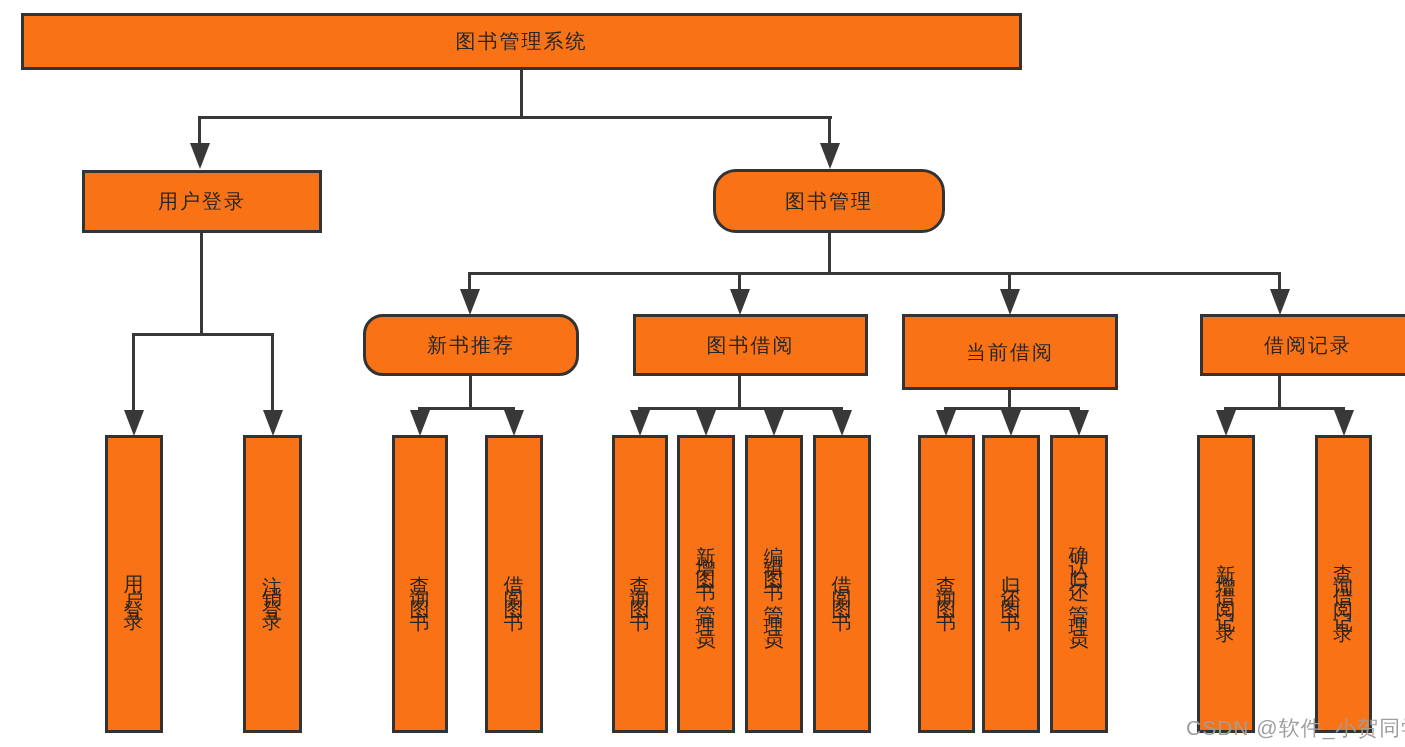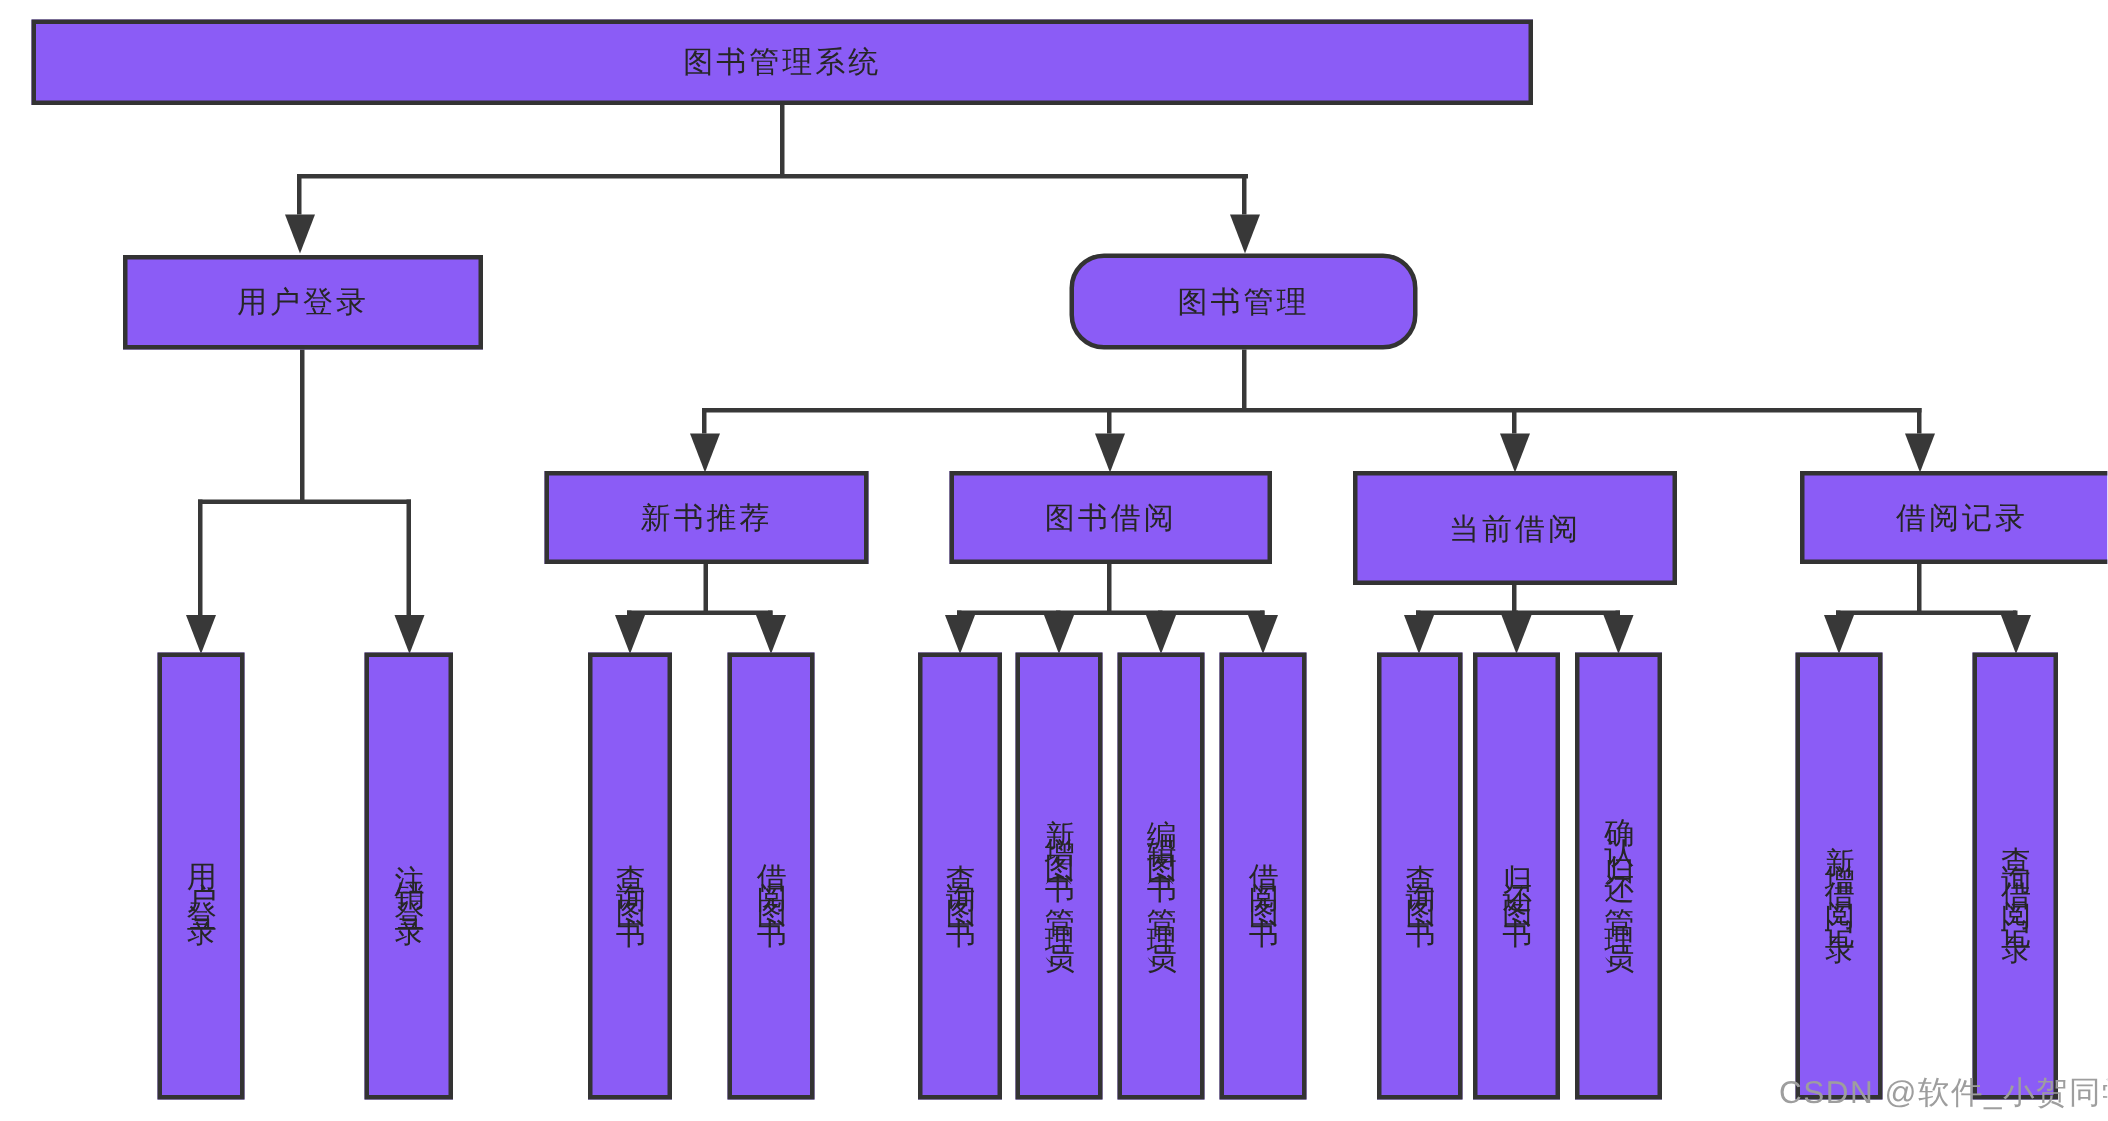--- a/index.html
+++ b/index.html
@@ -2,21 +2,21 @@
 <html><head>
 <meta charset="utf-8">
 <style>
   html,body { margin:0; padding:0; background:#ffffff; }
   .canvas {
     position:relative; width:1405px; height:747px; background:#ffffff;
     font-family:"Liberation Sans","DejaVu Sans",sans-serif; color:#262626;
     overflow:hidden;
   }
   .node {
-    position:absolute; box-sizing:border-box; background:#8b5cf6;
+    position:absolute; box-sizing:border-box; background:#f97316;
     border:3px solid #333333; display:flex; align-items:center; justify-content:center;
     font-size:20px; letter-spacing:2px; text-align:center;
   }
   .leaf span {
     writing-mode:vertical-rl; text-orientation:mixed;
     font-size:20px; letter-spacing:12px; line-height:1; letter-spacing:12px;
   }
   .hline, .vline { position:absolute; background:#383838; }
   .hline { height:3px; }
   .vline { width:3px; }
@@ -76,23 +76,23 @@
   <div class="hline" style="left:1224px; top:407px; width:120px;"></div>
   <div class="varrow" style="left:1224px; top:407px; height:3px;"></div>
   <div class="varrow" style="left:1342px; top:407px; height:3px;"></div>
 
   <div class="node" style="left:21px; top:13px; width:1001px; height:57px;">图书管理系统</div>
 
   <div class="node" style="left:82px; top:170px; width:240px; height:63px;">用户登录</div>
 
   <div class="node" style="left:713px; top:169px; width:232px; height:64px;border-radius:23px;">图书管理</div>
 
-  <div class="node" style="left:363px; top:314px; width:216px; height:62px;">新书推荐</div>
+  <div class="node" style="left:363px; top:314px; width:216px; height:62px;border-radius:20px;">新书推荐</div>
 
-  <div class="node" style="left:633px; top:314px; width:215px; height:62px;">图书借阅</div>
+  <div class="node" style="left:633px; top:314px; width:235px; height:62px;">图书借阅</div>
 
   <div class="node" style="left:902px; top:314px; width:216px; height:76px;">当前借阅</div>
 
   <div class="node" style="left:1172px; top:314px; width:216px; height:62px;margin-left:28px;">借阅记录</div>
 
   <div class="node leaf" style="left:105px; top:435px; width:58px; height:298px;">
     <span>用户登录</span>
   </div>
 
   <div class="node leaf" style="left:243px; top:435px; width:59px; height:298px;">

